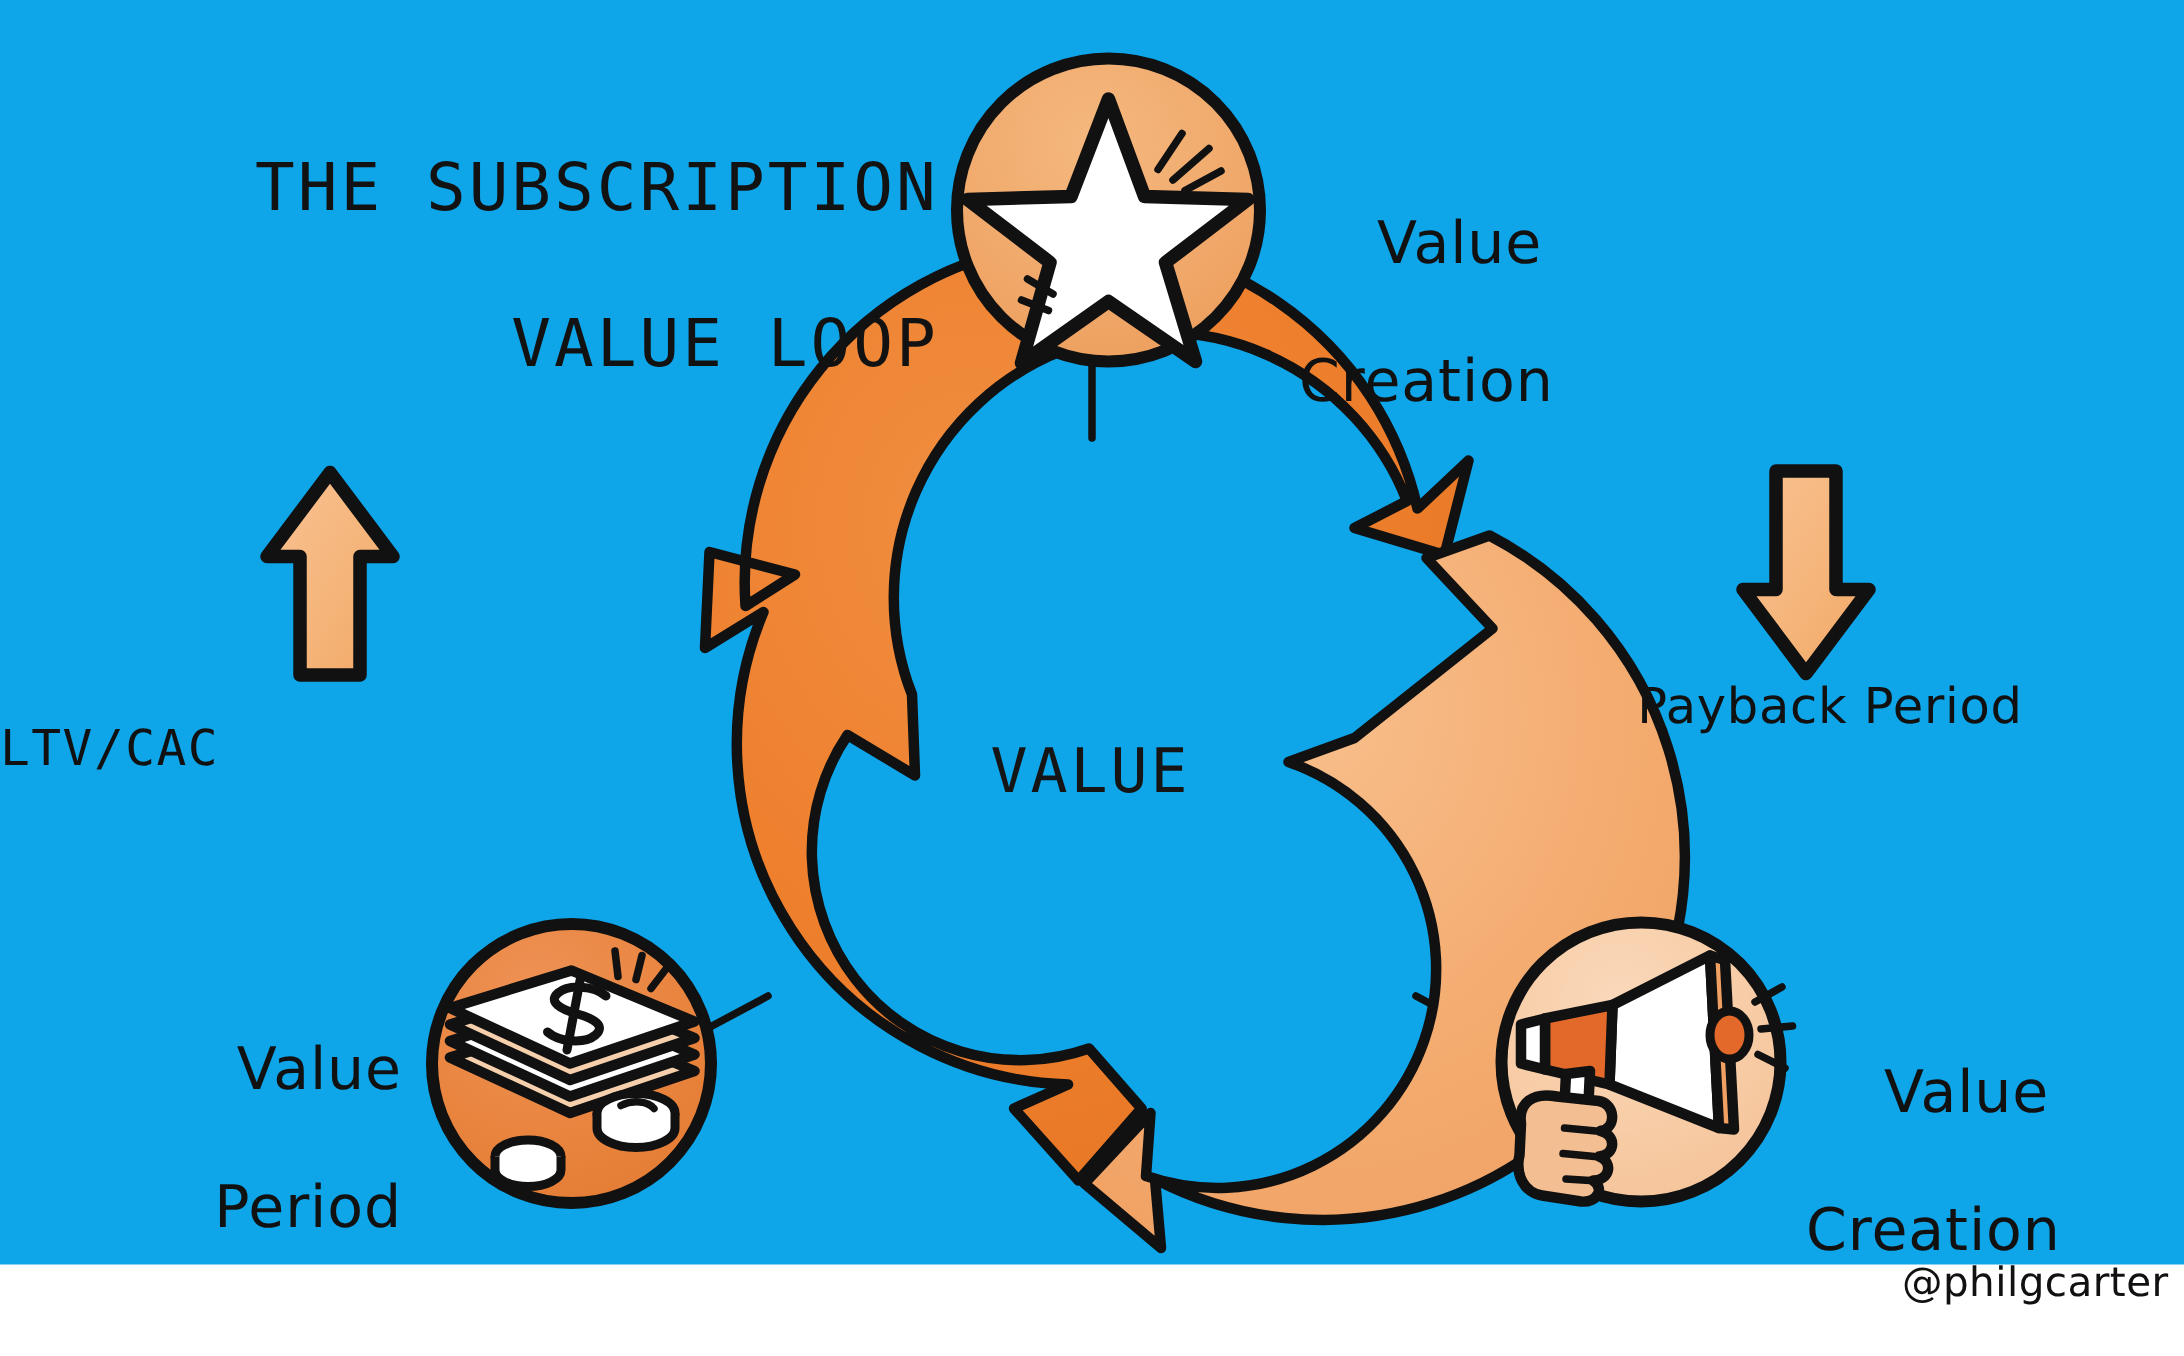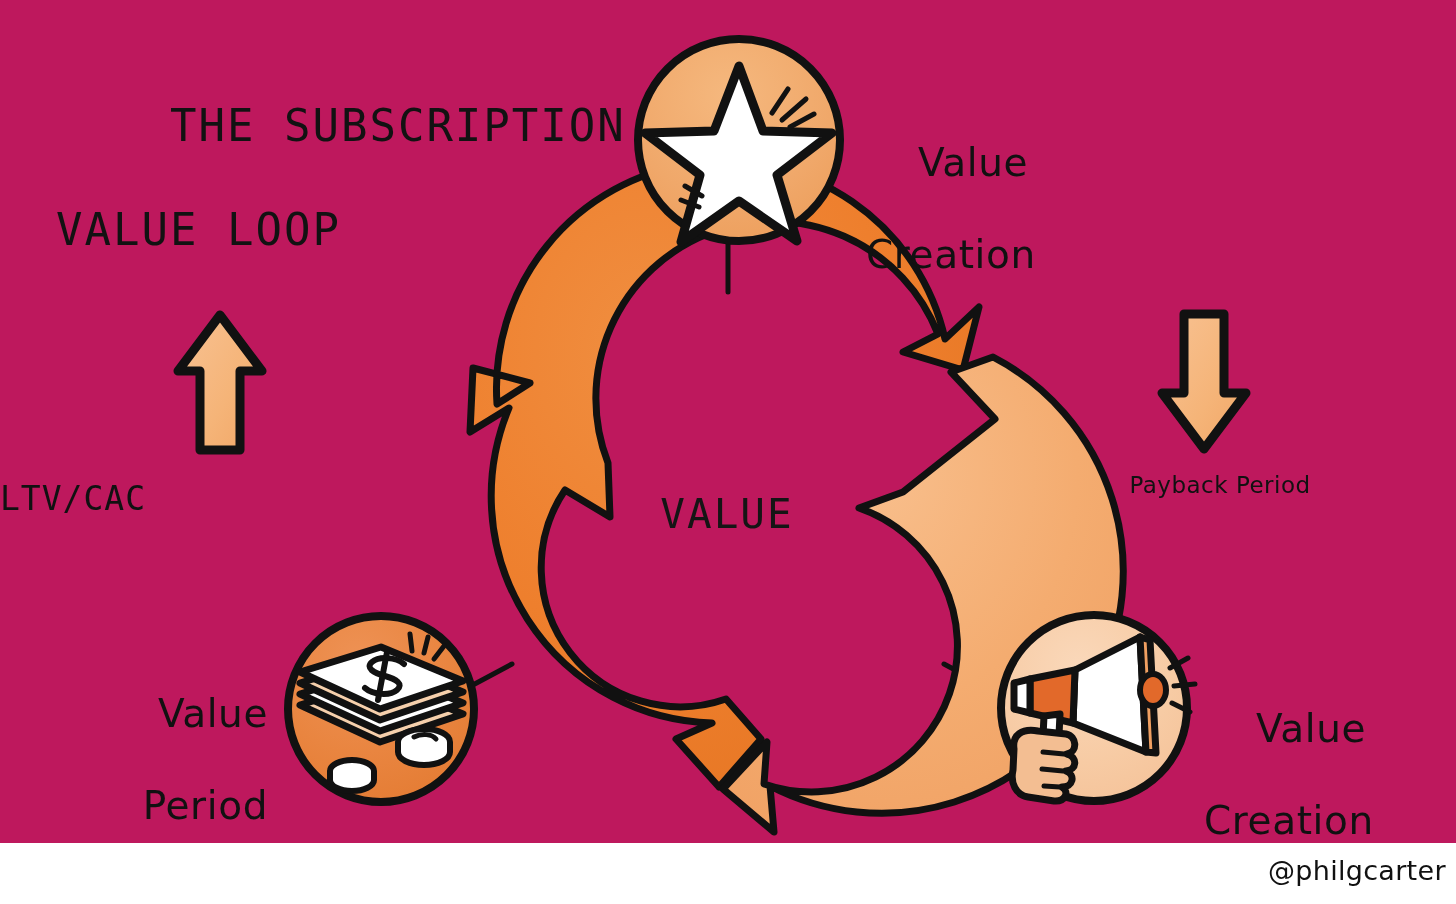--- a/index.html
+++ b/index.html
@@ -11,21 +11,21 @@
   body {
     font-family: "DejaVu Sans", sans-serif;
     width: 1456px;
     height: 904px;
     overflow: hidden;
   }
   #canvas {
     position: relative;
     width: 1456px;
     height: 843px;
-    background: #be185d;
+    background: #0ea5e9;
   }
   svg.layer {
     position: absolute;
     top: 0;
     left: 0;
     width: 1456px;
     height: 904px;
   }
   .txt {
     position: absolute;
@@ -36,21 +36,21 @@
   
   #title {
     left: 56px;
     top: 48px;
     font-family: "DejaVu Sans Mono", monospace;
     font-size: 44px;
     letter-spacing: 2.0px;
     font-weight: 400;
     color: #121212;
   }
-  #title .line2 { display: block; }
+  #title .line2 { display: block; text-align: right; }
 
   
   .label {
     font-family: "DejaVu Sans", sans-serif;
     font-size: 39px;
     font-weight: 400;
     letter-spacing: 0.6px;
     color: #111111;
   }
   .label .l2 { display: block; }
@@ -75,25 +75,25 @@
     left: 0px;
     top: 480px;
     width: 460px;
     text-align: left;
     font-family: "DejaVu Sans Mono", monospace;
     font-size: 33px;
     letter-spacing: 1px;
   }
   #label-payback {
     left: 1010px;
-    top: 472px;
+    top: 452px;
     width: 420px;
     text-align: center;
     font-family: "DejaVu Sans", sans-serif;
-    font-size: 23px;
+    font-size: 33px;
     letter-spacing: 0.5px;
   }
   #center-text {
     position: absolute;
     left: 587px;
     top: 487px;
     width: 280px;
     text-align: center;
     font-family: "DejaVu Sans Mono", monospace;
     font-size: 41px;
@@ -102,21 +102,20 @@
     line-height: 1.35;
   }
   #center-text .l2 { display: block; }
   #signature {
     left: 1268px;
     top: 840px;
     font-family: "DejaVu Sans", sans-serif;
     font-size: 27px;
     letter-spacing: 0.3px;
     color: #111111;
-    margin-top: 15px;
   }
 </style>
 </head>
 <body>
 
 <div id="canvas">
 
   <svg class="layer" viewBox="0 0 1456 904">
     <defs>
 

